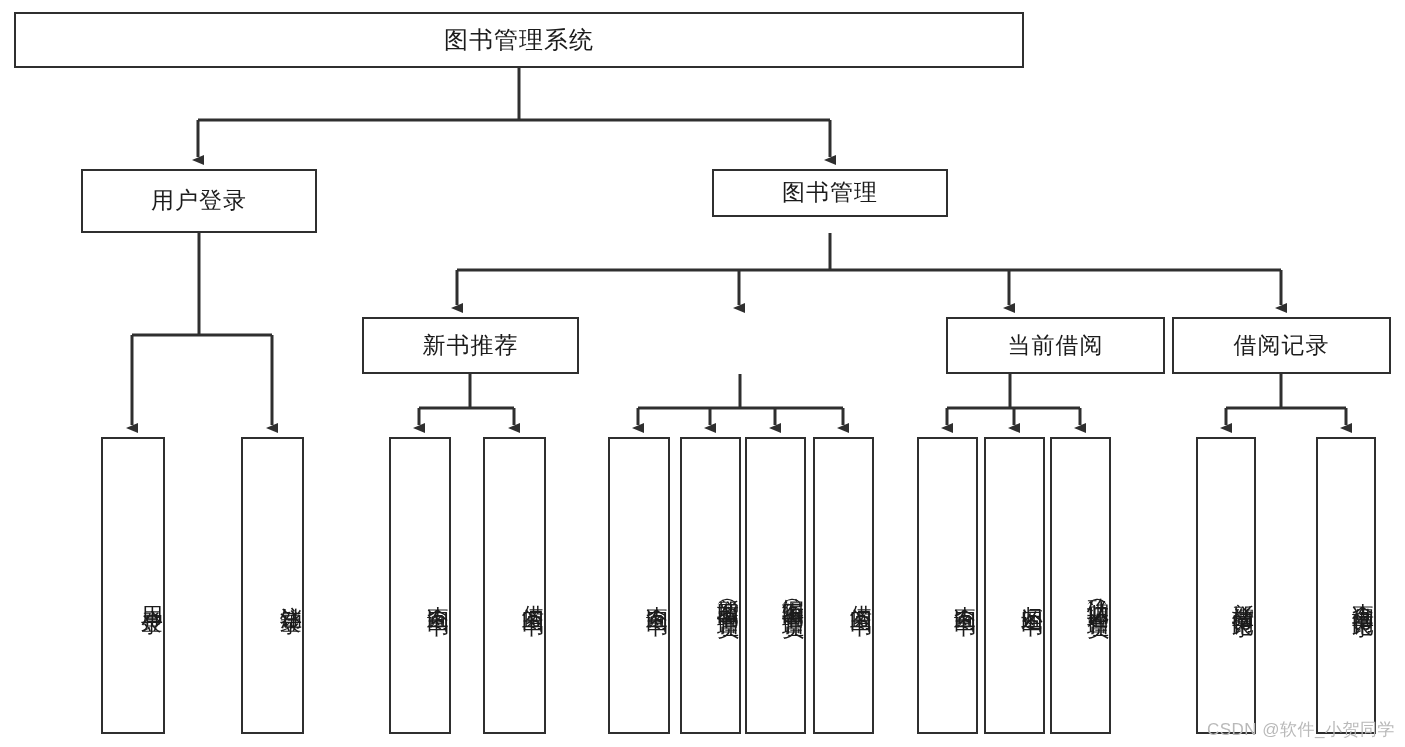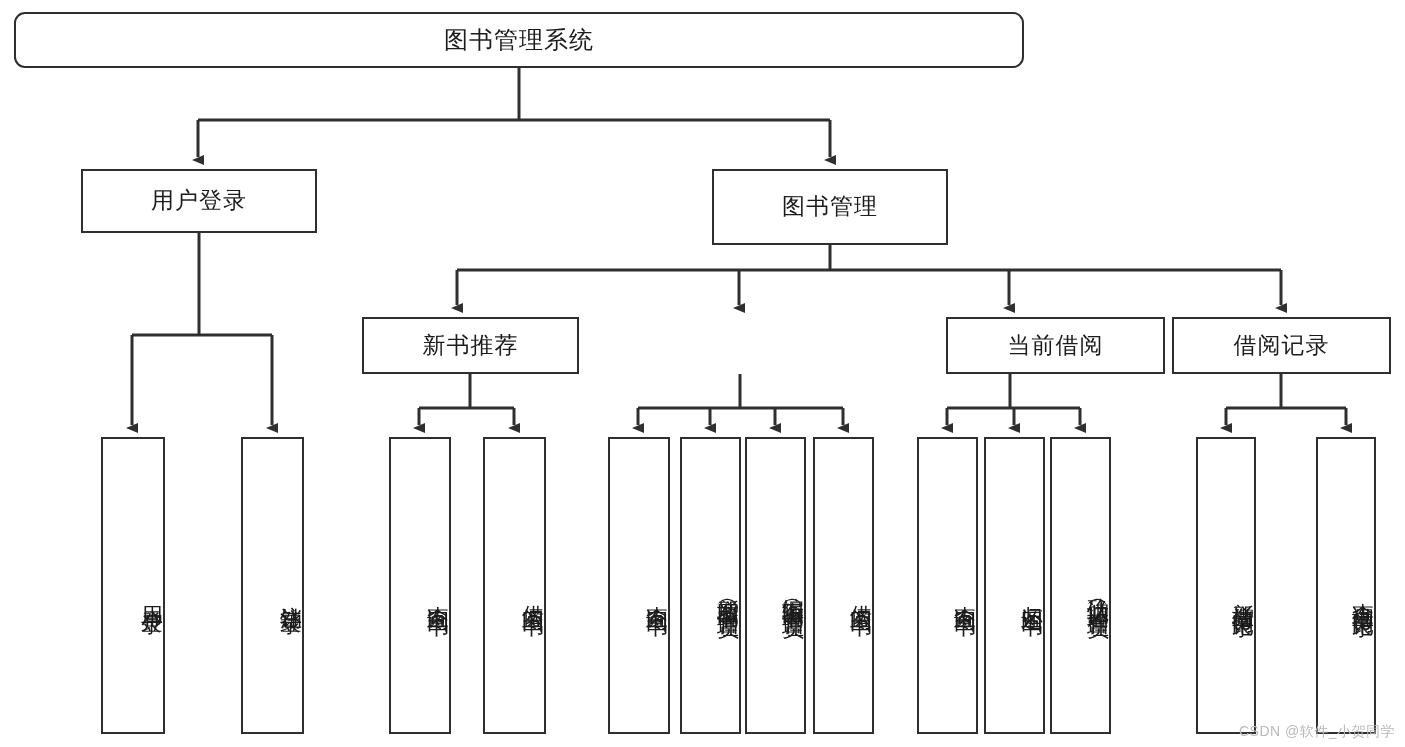--- a/index.html
+++ b/index.html
@@ -55,21 +55,21 @@
     line-height: 1.0;
   }
   .node-label {
     display: block;
     white-space: nowrap;
   }
   #watermark {
     position: absolute;
     right: 10px;
     bottom: 6px;
-    font-size: 14px;
+    font-size: 17px;
     color: #b9b9b9;
     letter-spacing: 0.5px;
     white-space: nowrap;
   }
 </style>
 </head>
 <body>
 
 <div id="canvas">
 
@@ -116,28 +116,28 @@
       <path d="M1014,408 L1014,425" marker-end="url(#arrow)"></path>
       <path d="M1080,408 L1080,425" marker-end="url(#arrow)"></path>
 
       <path d="M1281,374 L1281,408"></path>
       <path d="M1226,408 L1346,408"></path>
       <path d="M1226,408 L1226,425" marker-end="url(#arrow)"></path>
       <path d="M1346,408 L1346,425" marker-end="url(#arrow)"></path>
     </g>
   </svg>
 
-  <div class="node horiz root" style="left:14px; top:12px; width:1010px; height:56px;border-radius:11px;">
+  <div class="node horiz root" style="left:14px; top:12px; width:1010px; height:56px;">
     <span class="node-label">图书管理系统</span>
   </div>
 
   <div class="node horiz" style="left:81px; top:169px; width:236px; height:64px;">
     <span class="node-label">用户登录</span>
   </div>
-  <div class="node horiz" style="left:712px; top:169px; width:236px; height:76px;">
+  <div class="node horiz" style="left:712px; top:169px; width:236px; height:48px;">
     <span class="node-label">图书管理</span>
   </div>
 
   <div class="node horiz" style="left:362px; top:317px; width:217px; height:57px;">
     <span class="node-label">新书推荐</span>
   </div>
   <div class="node horiz" style="left:946px; top:317px; width:219px; height:57px;">
     <span class="node-label">当前借阅</span>
   </div>
   <div class="node horiz" style="left:1172px; top:317px; width:219px; height:57px;">

